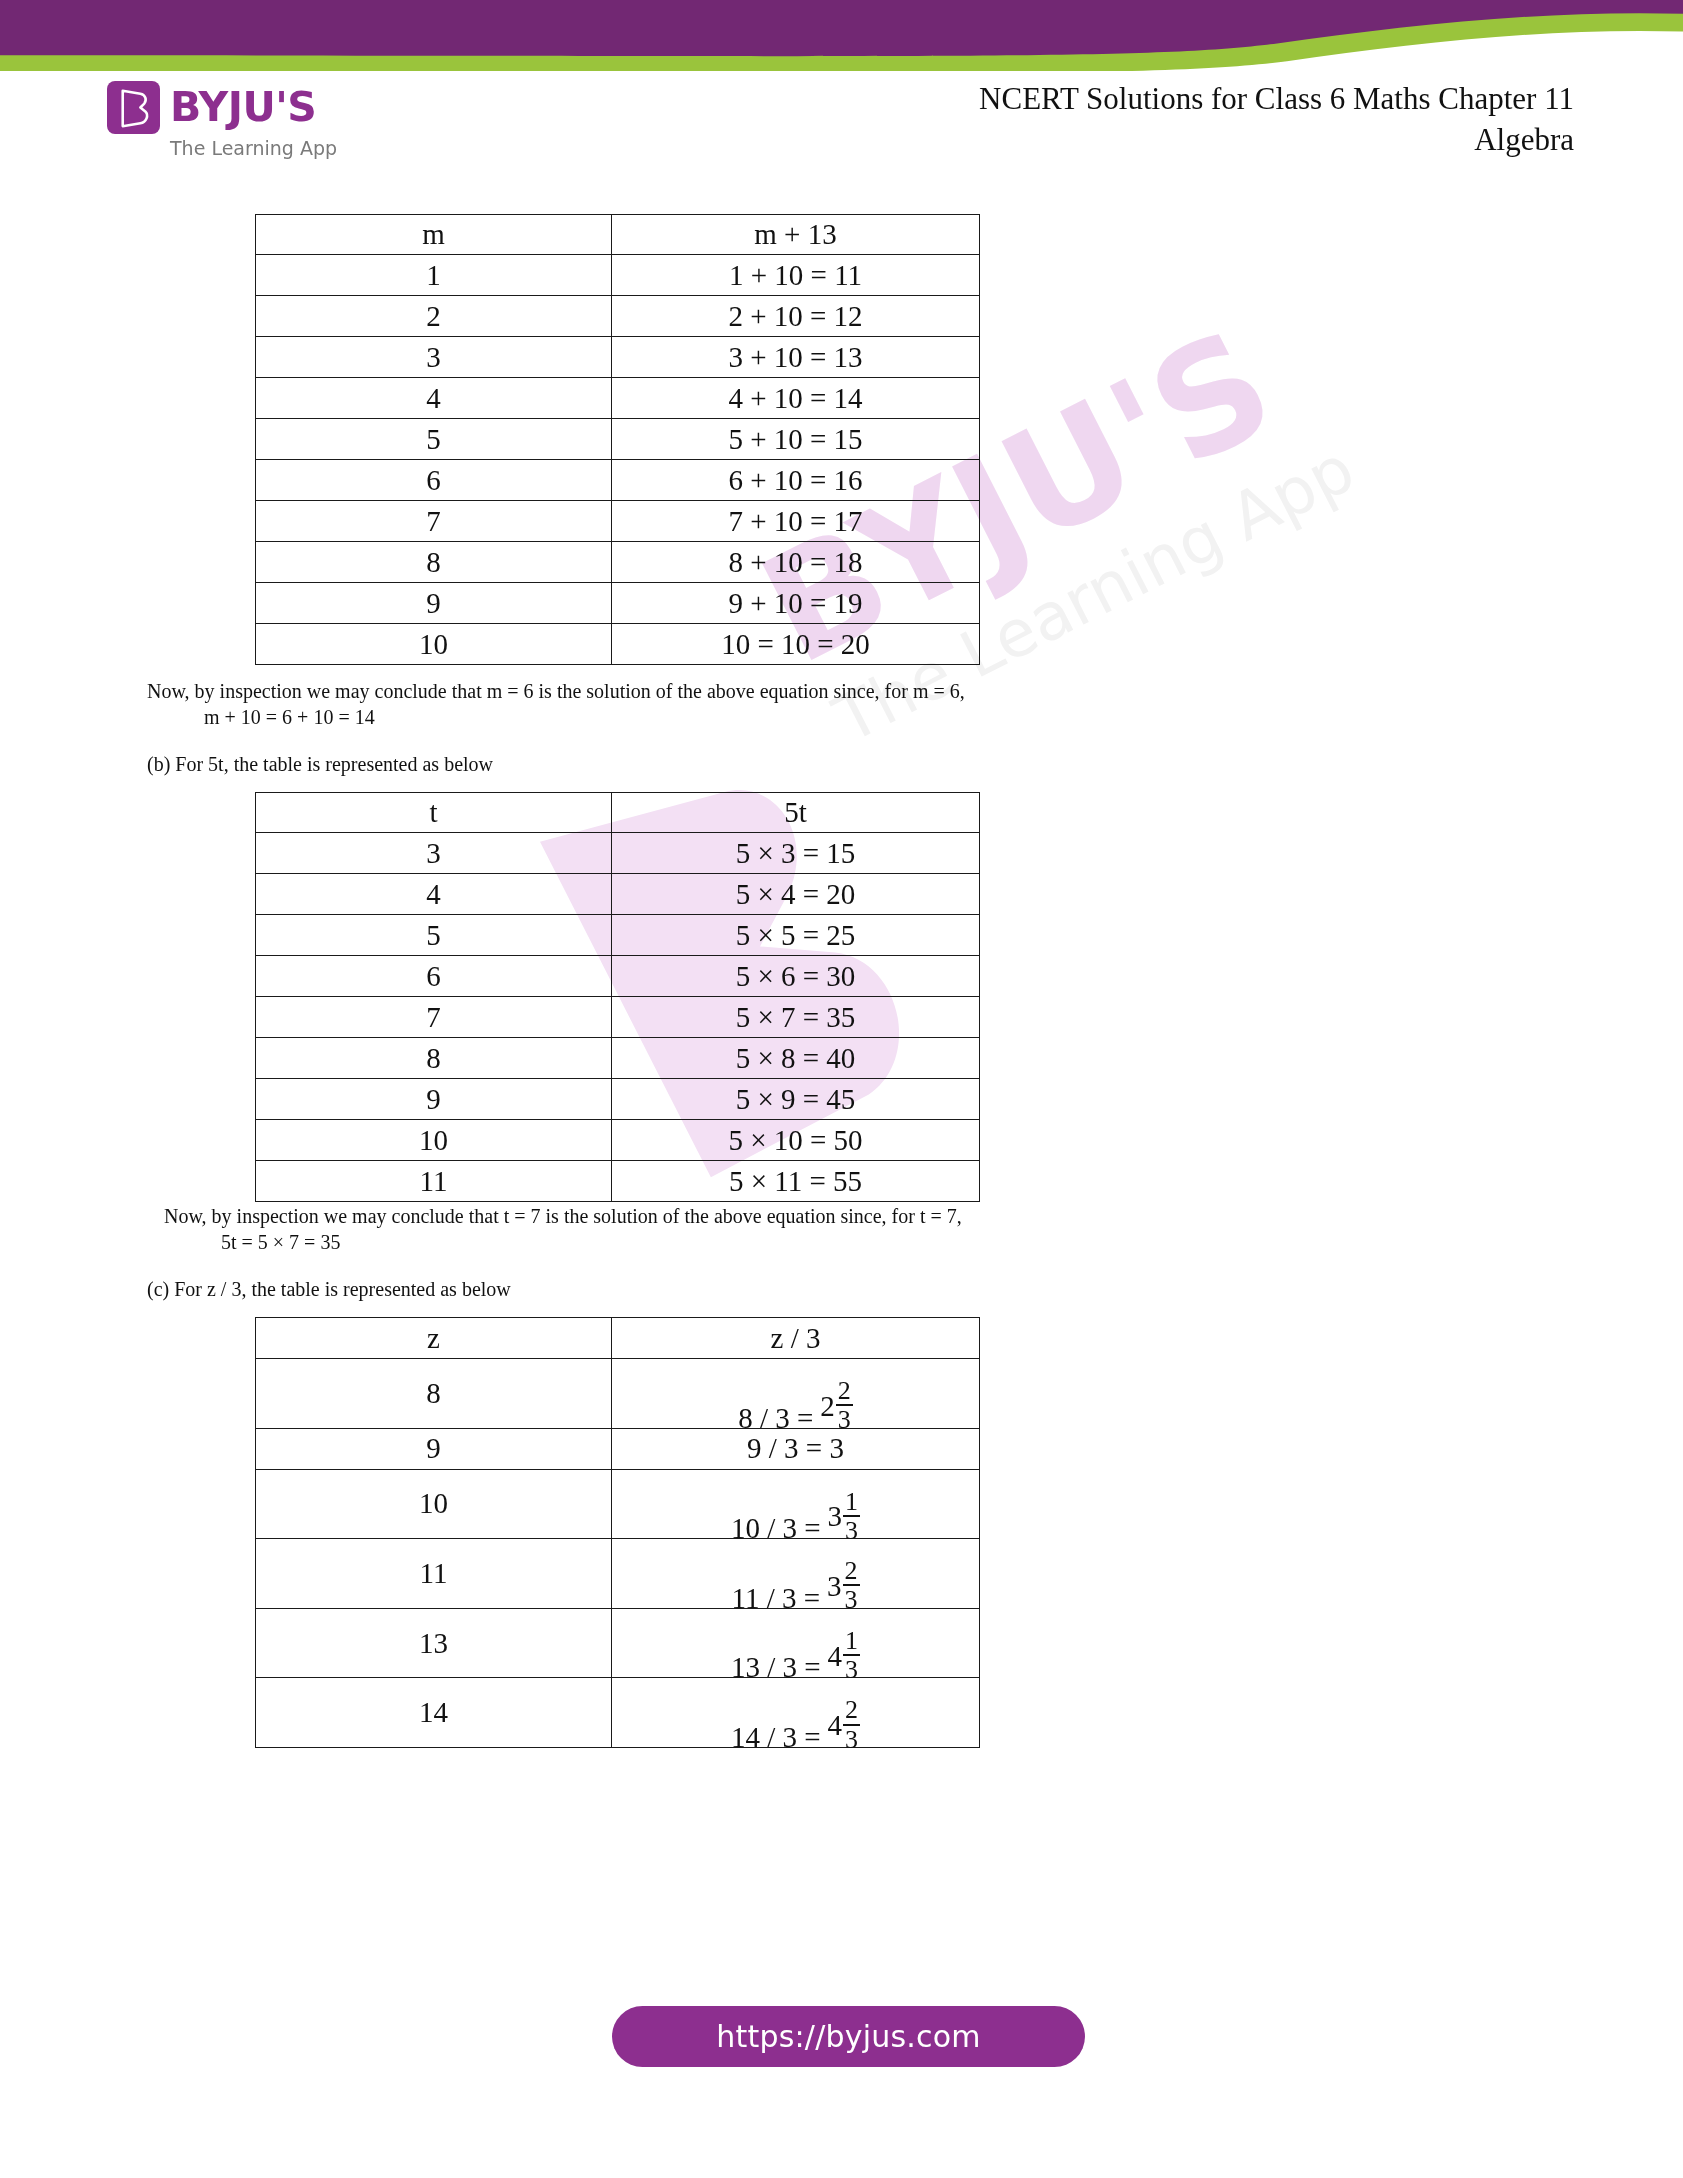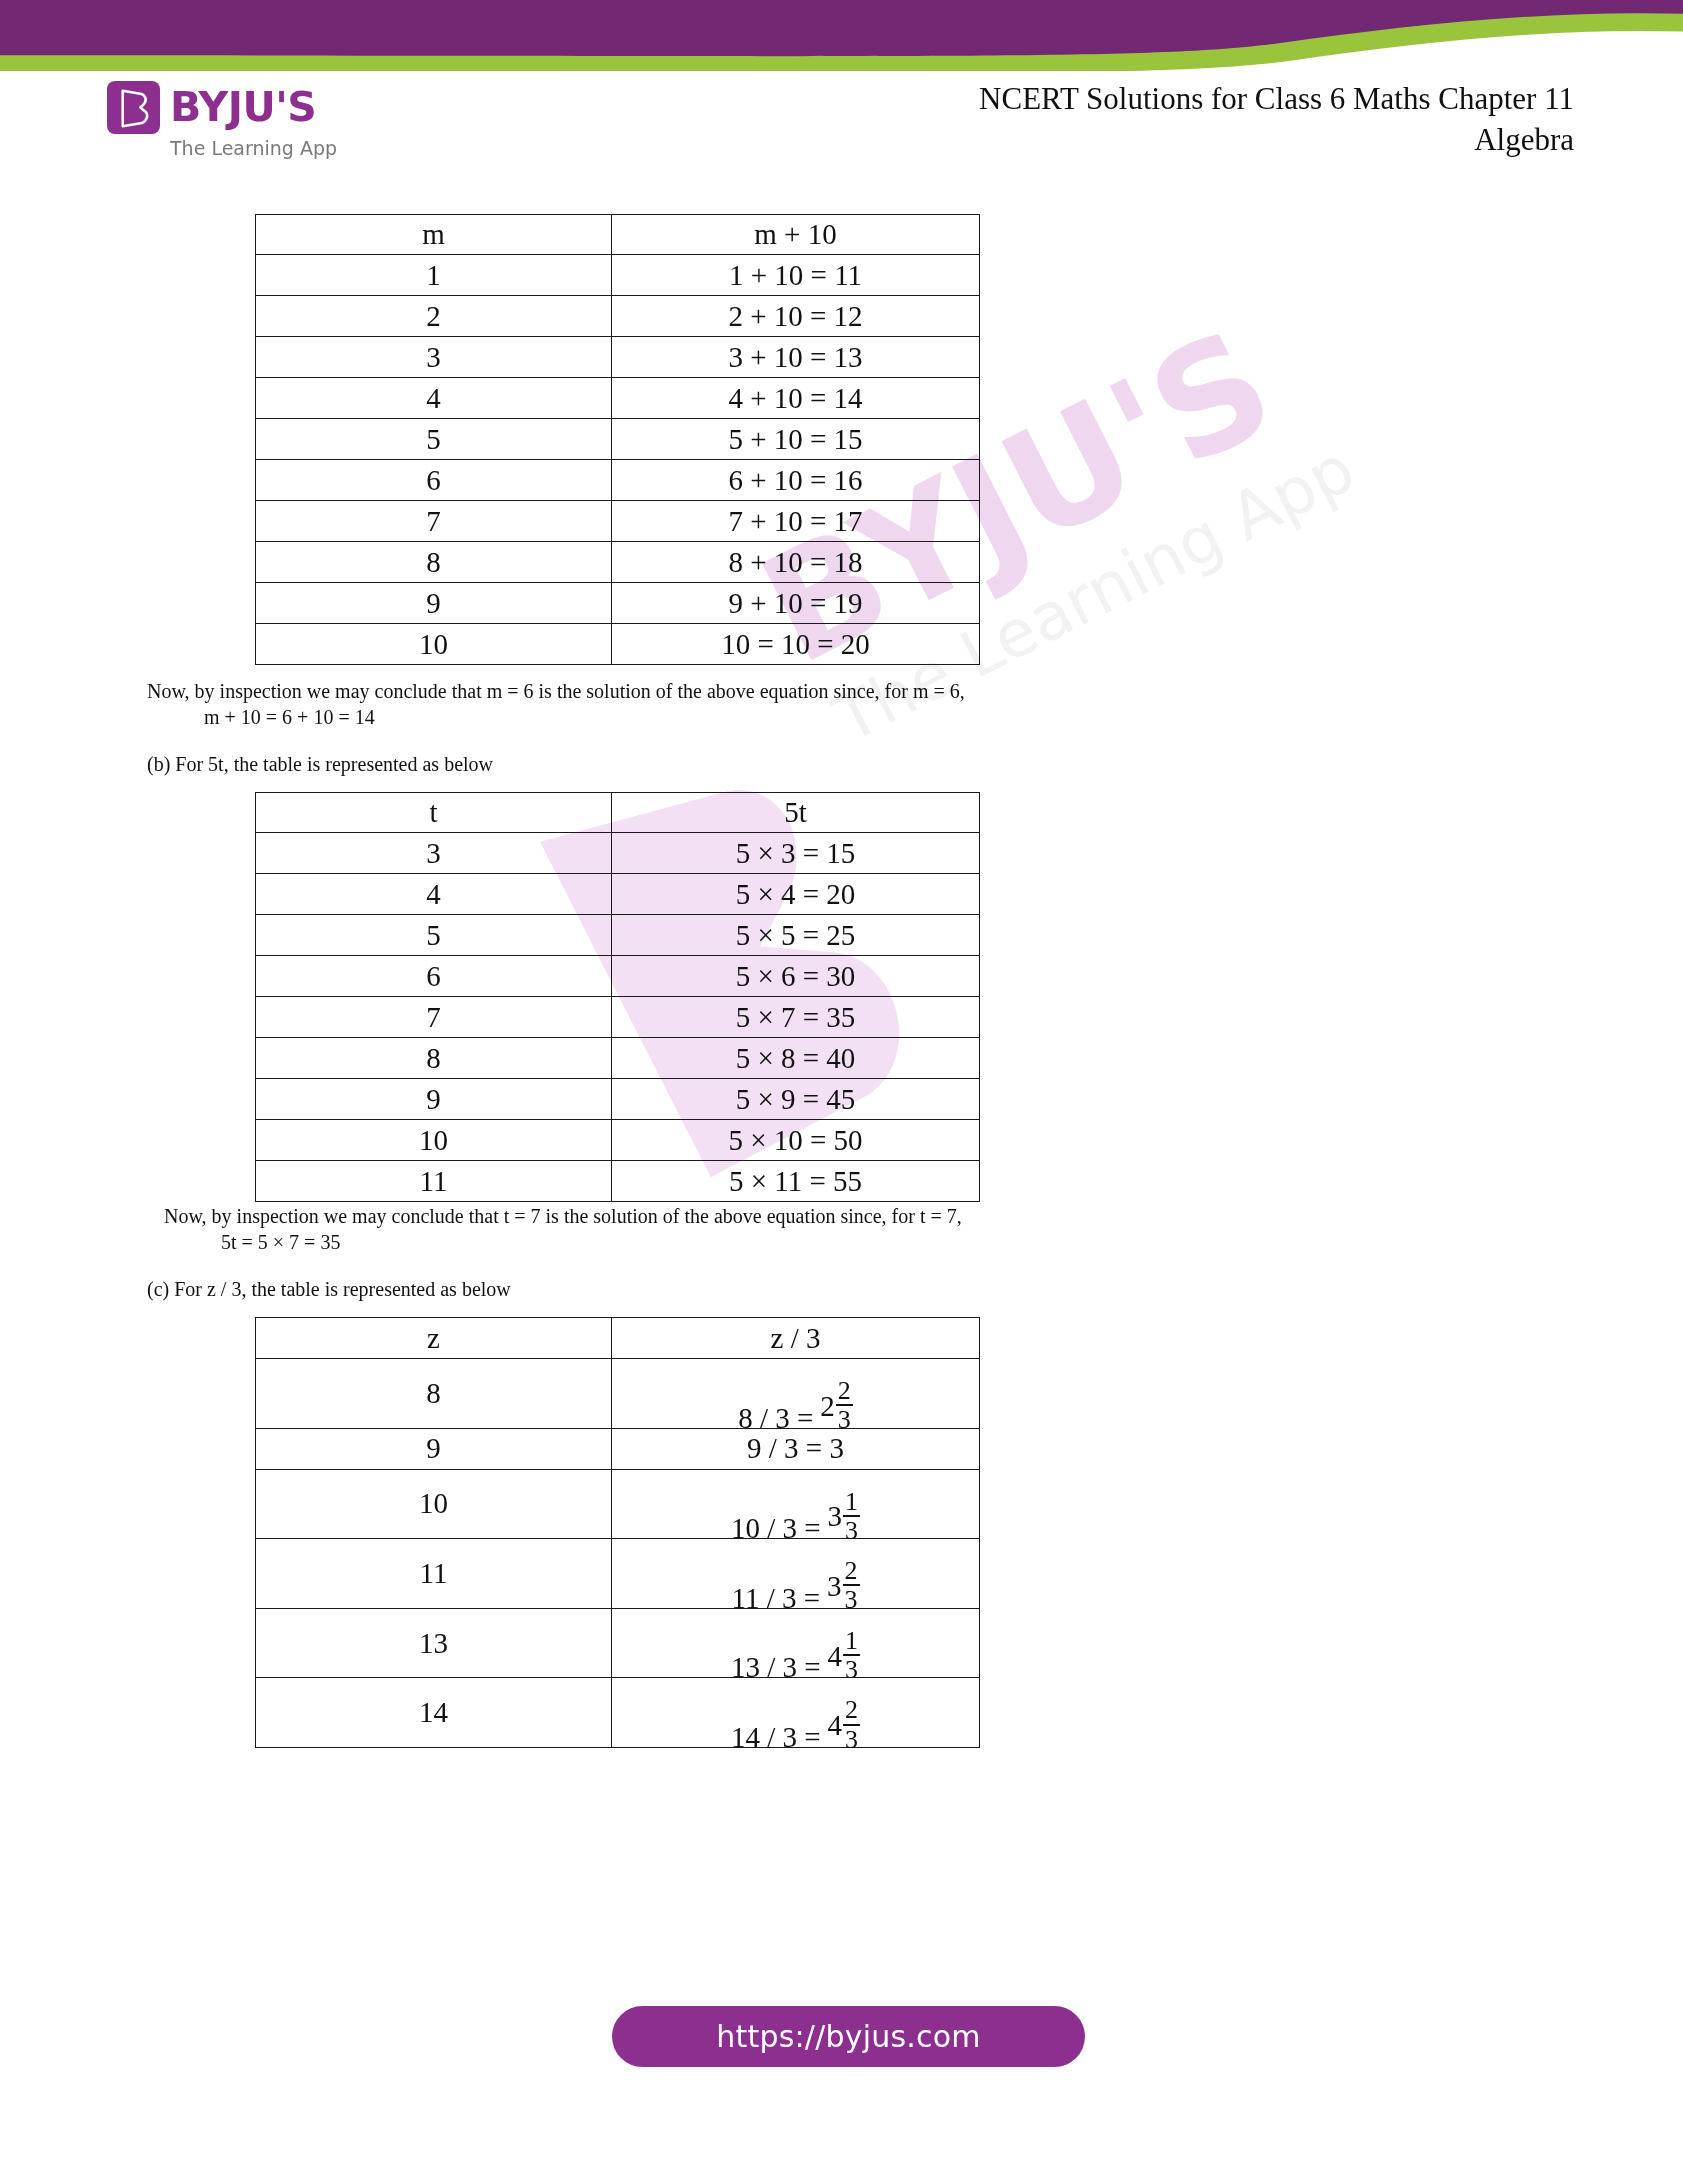--- a/index.html
+++ b/index.html
@@ -245,21 +245,21 @@
 <div class="content">
 
   <table class="data-table" id="tbl-1" style="left:255px; top:214px;">
     <colgroup>
         <col class="c1">
         <col class="c2">
       </colgroup>
     <tbody id="tbl1-body">
         <tr style="height: 40px;">
           <td>m</td>
-          <td>m + 10</td>
+          <td>m + 13</td>
         </tr>
         <tr style="height: 41px;">
           <td>1</td>
           <td>1 + 10 = 11</td>
         </tr>
         <tr style="height: 41px;">
           <td>2</td>
           <td>2 + 10 = 12</td>
         </tr>
         <tr style="height: 41px;">

